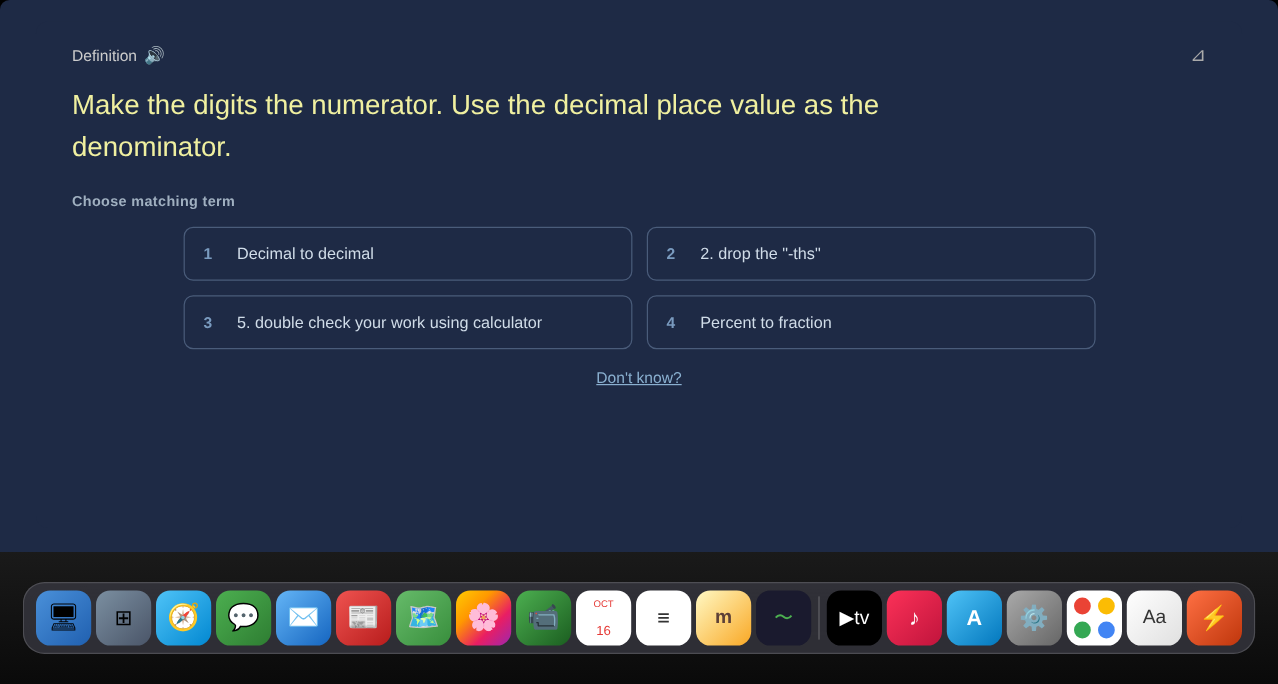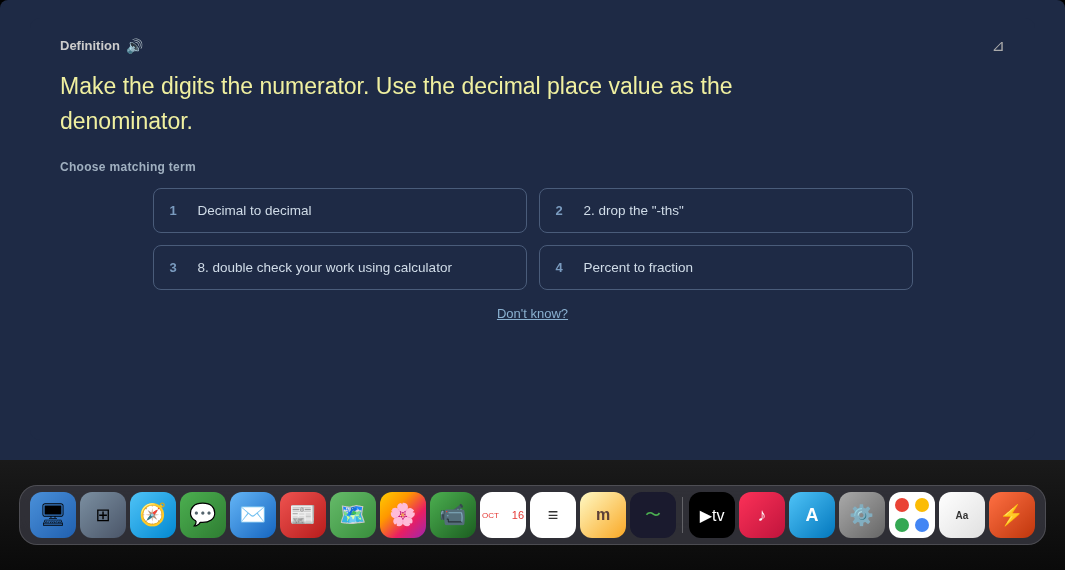--- a/index.html
+++ b/index.html
@@ -40,21 +40,21 @@
       justify-content: space-between;
       margin-bottom: 14px;
     }
 
     .definition-label {
       display: flex;
       align-items: center;
       gap: 6px;
       color: #ccc;
       font-size: 13px;
-      font-weight: 700;
+      font-weight: 400;
     }
 
     .sound-icon {
       font-size: 14px;
       color: #aaa;
     }
 
     .bookmark-icon {
       color: #aaa;
       font-size: 16px;
@@ -232,21 +232,21 @@
         <span class="option-text">Decimal to decimal</span>
       </button>
 
       <button class="option-btn">
         <span class="option-num">2</span>
         <span class="option-text">2. drop the "-ths"</span>
       </button>
 
       <button class="option-btn">
         <span class="option-num">3</span>
-        <span class="option-text">8. double check your work using calculator</span>
+        <span class="option-text">5. double check your work using calculator</span>
       </button>
 
       <button class="option-btn">
         <span class="option-num">4</span>
         <span class="option-text">Percent to fraction</span>
       </button>
 
     </div>
 
     <div class="dont-know">Don't know?</div>
@@ -286,21 +286,21 @@
     </div>
 
     <div class="dock-item dock-photos">
       <span>🌸</span>
     </div>
 
     <div class="dock-item dock-facetime">
       <span>📹</span>
     </div>
 
-    <div class="dock-item dock-calendar" style="background:#fff; flex-direction:row; padding:4px;gap:13px;">
+    <div class="dock-item dock-calendar" style="background:#fff; flex-direction:column; padding:4px;gap:13px;">
       <span class="calendar-month">OCT</span>
       <span class="calendar-date">16</span>
     </div>
 
     <div class="dock-item dock-reminder" style="background:#fff;">
       <span style="font-size:18px;color:#333;">≡</span>
     </div>
 
     <div class="dock-item" style="background:linear-gradient(135deg,#fff9c4,#f9a825);">
       <span style="font-size:16px;color:#5d4037;font-weight:bold;">m</span>
@@ -329,21 +329,21 @@
     </div>
 
     <div class="dock-item" style="background:#fff;position:relative;overflow:hidden;">
       <div class="chrome-circle-red"></div>
       <div class="chrome-circle-yellow"></div>
       <div class="chrome-circle-green"></div>
       <div class="chrome-circle-blue"></div>
     </div>
 
     <div class="dock-item" style="background:linear-gradient(135deg,#fff,#e0e0e0);">
-      <span style="font-size:10px;color:#333;font-weight:700;">Aa</span>
+      <span style="font-size:16px;color:#333;font-weight:400;">Aa</span>
     </div>
 
     <div class="dock-item dock-extra">
       <span style="font-size:20px;">⚡</span>
     </div>
 
   </div>
 </div>
 
 </body></html>

